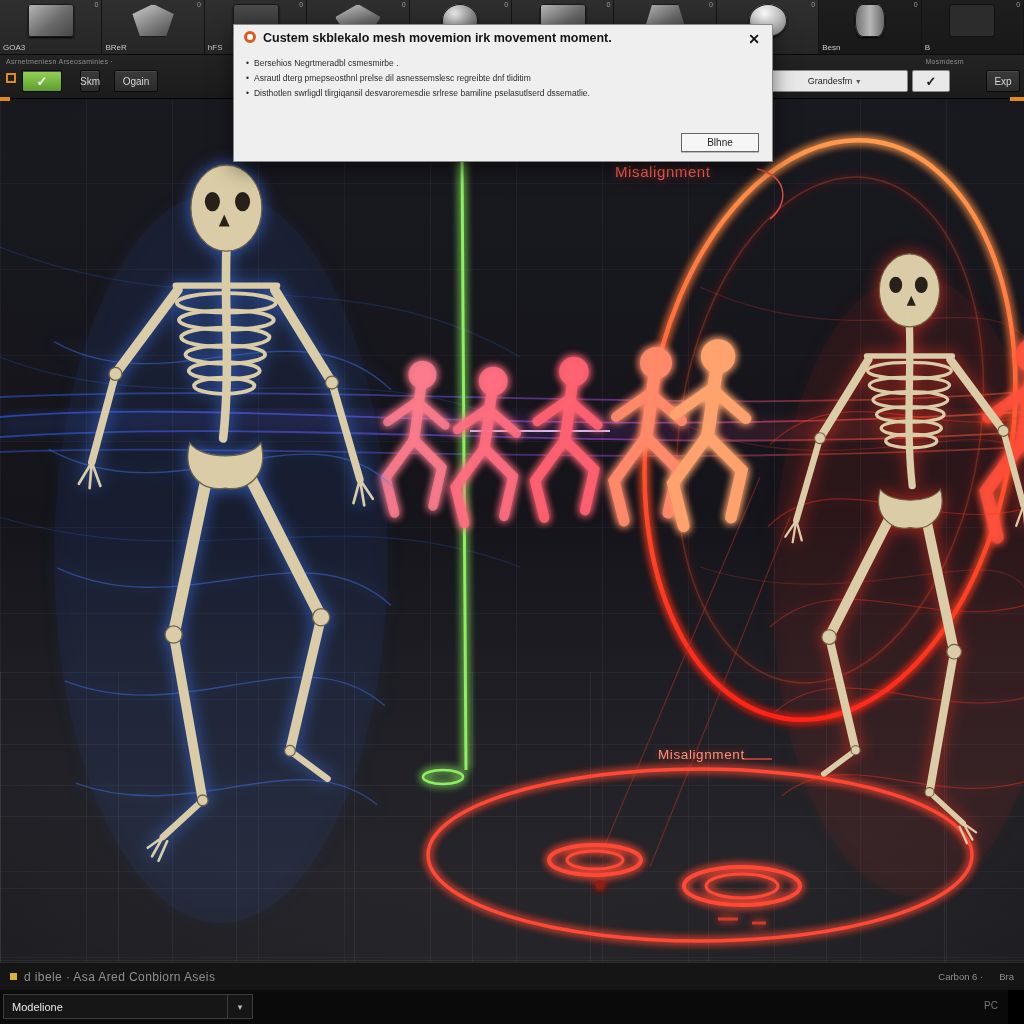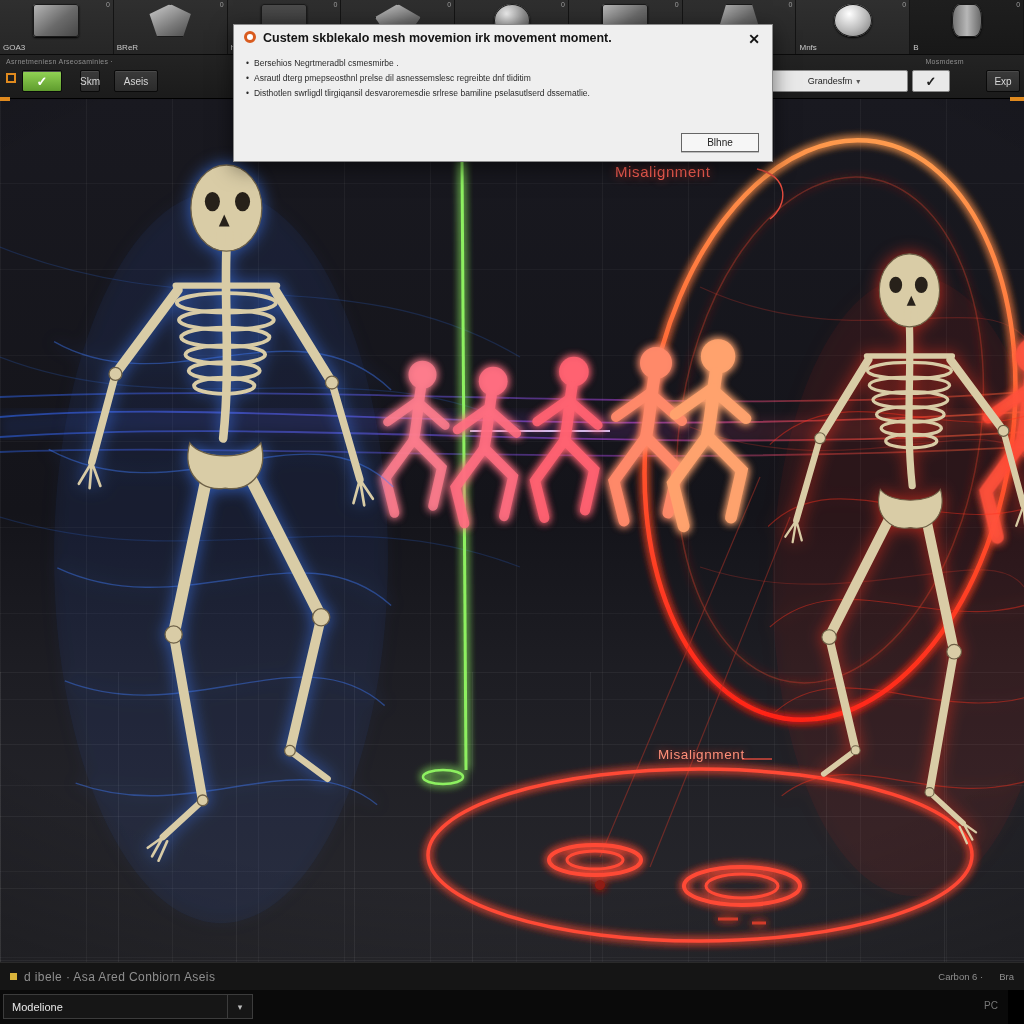--- a/index.html
+++ b/index.html
@@ -221,33 +221,38 @@
       <span class="t-label">Crnd</span>
       <span class="t-count">0</span>
     </div>
   <div class="tile">
       <div class="thumb"></div>
       <span class="t-label">Mnfs</span>
       <span class="t-count">0</span>
     </div>
   <div class="tile">
       <div class="thumb"></div>
+      <span class="t-label">Besn</span>
+      <span class="t-count">0</span>
+    </div>
+  <div class="tile">
+      <div class="thumb"></div>
       <span class="t-label">B</span>
       <span class="t-count">0</span>
     </div>
 </div>
 
 <div class="toolbar2">
   <span class="tb-caption" style="left:6px">Asrnetmeniesn Arseosaminies ·</span>
   <span class="tb-caption" style="right:300px">Aremetsrl G Onmrnsecm</span>
   <span class="tb-caption" style="right:60px">Mosmdesm</span>
   <div class="tb-marker"></div>
   <div class="tb-btn tb-green" style="left:22px;width:40px">✓</div>
   <div class="tb-btn" style="left:80px;width:20px">Skm</div>
-  <div class="tb-btn" style="left:114px;width:44px">Aseis</div>
+  <div class="tb-btn" style="left:114px;width:44px">Ogain</div>
   <div class="tb-btn" style="right:268px;width:130px;font-size:8px">Grandesfm Csrecm</div>
   <div class="tb-btn tb-light" style="right:116px;width:148px;font-size:9px">
     <span>Grandesfm</span>
     <span class="tb-sel-arrow">▾</span>
   </div>
   <div class="tb-btn tb-light" style="right:74px;width:38px;font-size:13px;font-weight:bold">✓</div>
   <div class="tb-btn" style="right:4px;width:34px">Exp</div>
 </div>
 
 <div class="viewport">

